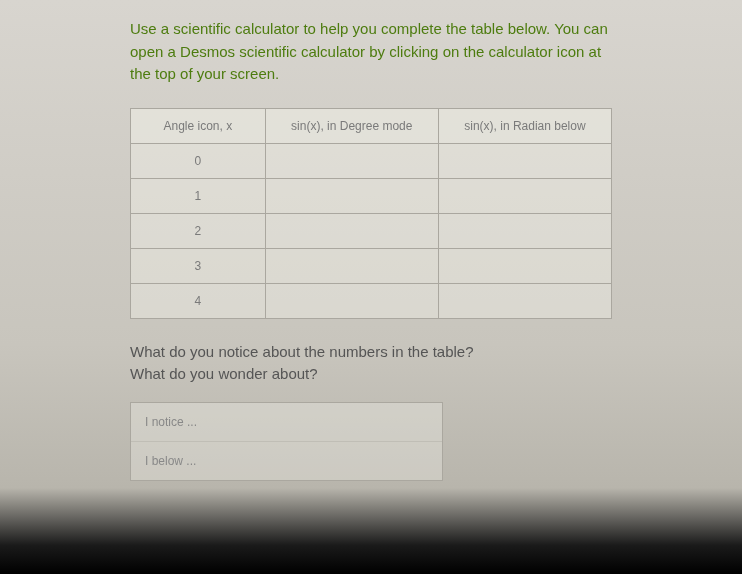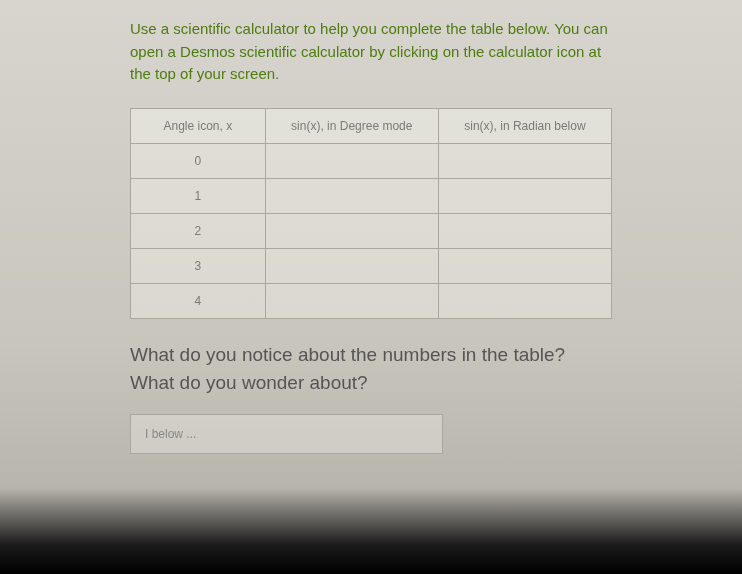--- a/index.html
+++ b/index.html
@@ -46,21 +46,21 @@
     .data-table th:nth-child(2) {
       width: 36%;
     }
     .data-table th:nth-child(3) {
       width: 36%;
     }
     .data-table td {
       height: 32px;
     }
     .followup {
-      font-size: 19px;
+      font-size: 15px;
       line-height: 1.5;
       color: #555;
       margin-bottom: 16px;
     }
     .response-box {
       border: 1px solid #aaa79f;
       background: rgba(250, 248, 242, 0.3);
       padding: 0;
       width: 65%;
     }
@@ -117,16 +117,17 @@
       </tr>
     </tbody>
   </table>
 
   <p class="followup">
     <span>What do you notice about the numbers in the table?</span><br>
     <span>What do you wonder about?</span>
   </p>
 
   <div class="response-box">
+    <div class="line">I notice ...</div>
     <div class="line">I below ...</div>
   </div>
 
 </div>
 
 </body></html>

